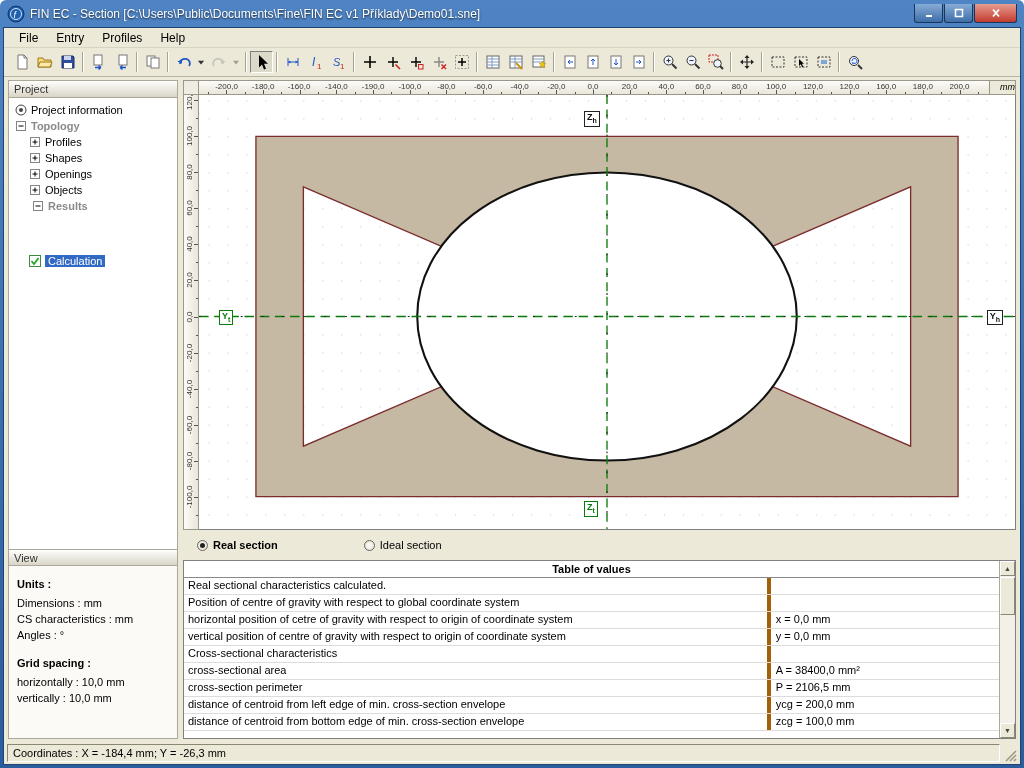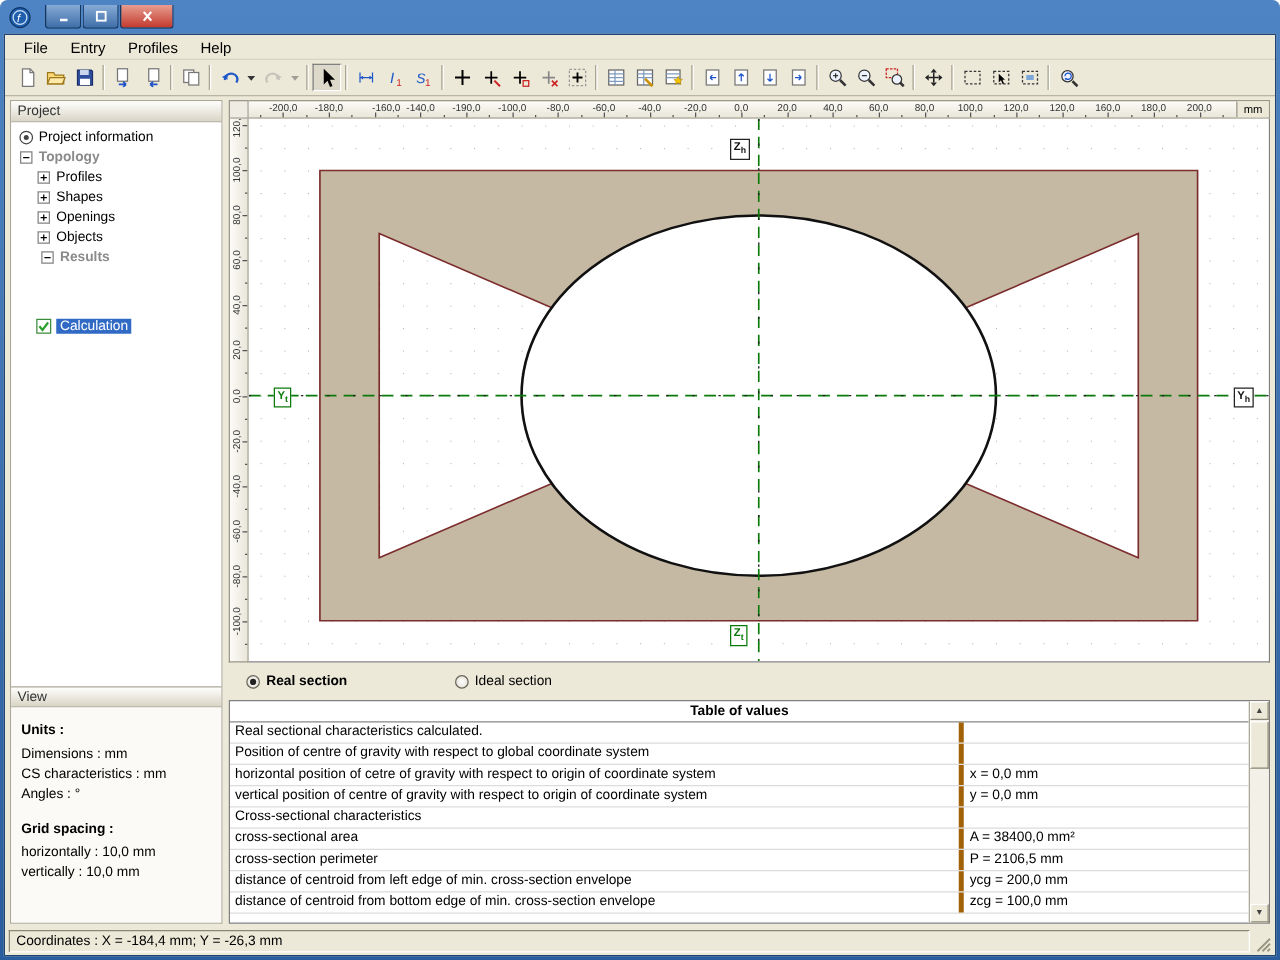--- a/index.html
+++ b/index.html
@@ -49,21 +49,21 @@
   
   .main { flex:1; margin-left:5px; display:flex; flex-direction:column; min-width:0; }
   .canvas-wrap { height:450px; display:grid; grid-template-columns:16px 1fr; grid-template-rows:15px 1fr; }
   .ruler-corner { background:#efede3; border:1px solid #9b978a; }
   .h-ruler { position:relative; background:linear-gradient(#fcfbf7,#e9e6da); border:1px solid #9b978a;
              border-left:none; overflow:hidden; }
   .hlabel { position:absolute; top:1px; transform:translateX(-50%); font-size:8px; color:#333; }
   .htick { position:absolute; bottom:0; width:1px; height:2px; background:#555; }
   .htick.major { height:4px; }
   .mm-box { position:absolute; right:0; top:0; bottom:0; width:26px; background:#ece9d8;
-            border-left:1px solid #9b978a; font-size:9px; text-align:center; line-height:13px; }
+            border-left:1px solid #9b978a; font-size:9px; text-align:right; line-height:13px;font-style:italic; }
   .v-ruler { position:relative; background:linear-gradient(90deg,#fcfbf7,#e9e6da);
              border:1px solid #9b978a; border-top:none; overflow:hidden; }
   .vlabel { position:absolute; left:1px; width:28px; text-align:center; font-size:8px; color:#333;
             transform:rotate(-90deg); transform-origin:0 0; }
   .vtick { position:absolute; right:0; height:1px; width:2px; background:#555; }
   .vtick.major { width:4px; }
   .canvas { position:relative; background:#fff; border:1px solid #808080; border-top:none; border-left:none;
             overflow:hidden; }
   .canvas svg.draw { position:absolute; inset:0; width:100%; height:100%; }
   .axis-box { position:absolute; font-size:9px; font-weight:bold; line-height:11px; padding:0 2px;
@@ -103,20 +103,21 @@
 
 <div class="window">
   <div class="titlebar">
     <span class="app-icon">
       <svg viewBox="0 0 18 18">
           <circle cx="9" cy="9" r="8" fill="#1f5fae" stroke="#0c3766"></circle>
           <circle cx="9" cy="9" r="5.5" fill="none" stroke="#cfe2f7"></circle>
           <text x="6.5" y="12.5" font-size="9" fill="#fff" font-style="italic">f</text>
         </svg>
     </span>
+    <span class="title-text">FIN EC - Section [C:\Users\Public\Documents\Fine\FIN EC v1 Příklady\Demo01.sne]</span>
     <span class="win-btns">
       <span class="wbtn">
           <svg viewBox="0 0 14 12" width="14" height="12">
             <path d="M4 9h6" stroke="#fff" stroke-width="2"></path>
           </svg>
         </span>
       <span class="wbtn">
           <svg viewBox="0 0 14 12" width="14" height="12">
             <rect x="3.5" y="2.5" width="7" height="7" fill="none" stroke="#fff" stroke-width="1.5"></rect>
           </svg>
@@ -436,21 +437,21 @@
 
       <div class="main">
         <div class="canvas-wrap">
           <div class="ruler-corner"></div>
           <div class="h-ruler">
             <div class="mm-box">mm</div>
           <div class="hlabel" style="left: 27.4884px;">-200,0</div>
               <div class="htick major" style="left: 27.4884px;"></div>
               <div class="hlabel" style="left: 64.1395px;">-180,0</div>
               <div class="htick major" style="left: 64.1395px;"></div>
-              <div class="hlabel" style="left: 110px;">-160,0</div>
+              <div class="hlabel" style="left: 100px;">-160,0</div>
               <div class="htick major" style="left: 100.791px;"></div>
               <div class="hlabel" style="left: 137.442px;">-140,0</div>
               <div class="htick major" style="left: 137.442px;"></div>
               <div class="hlabel" style="left: 174.093px;">-190,0</div>
               <div class="htick major" style="left: 174.093px;"></div>
               <div class="hlabel" style="left: 210.744px;">-100,0</div>
               <div class="htick major" style="left: 210.744px;"></div>
               <div class="hlabel" style="left: 247.395px;">-80,0</div>
               <div class="htick major" style="left: 247.395px;"></div>
               <div class="hlabel" style="left: 284.047px;">-60,0</div>

